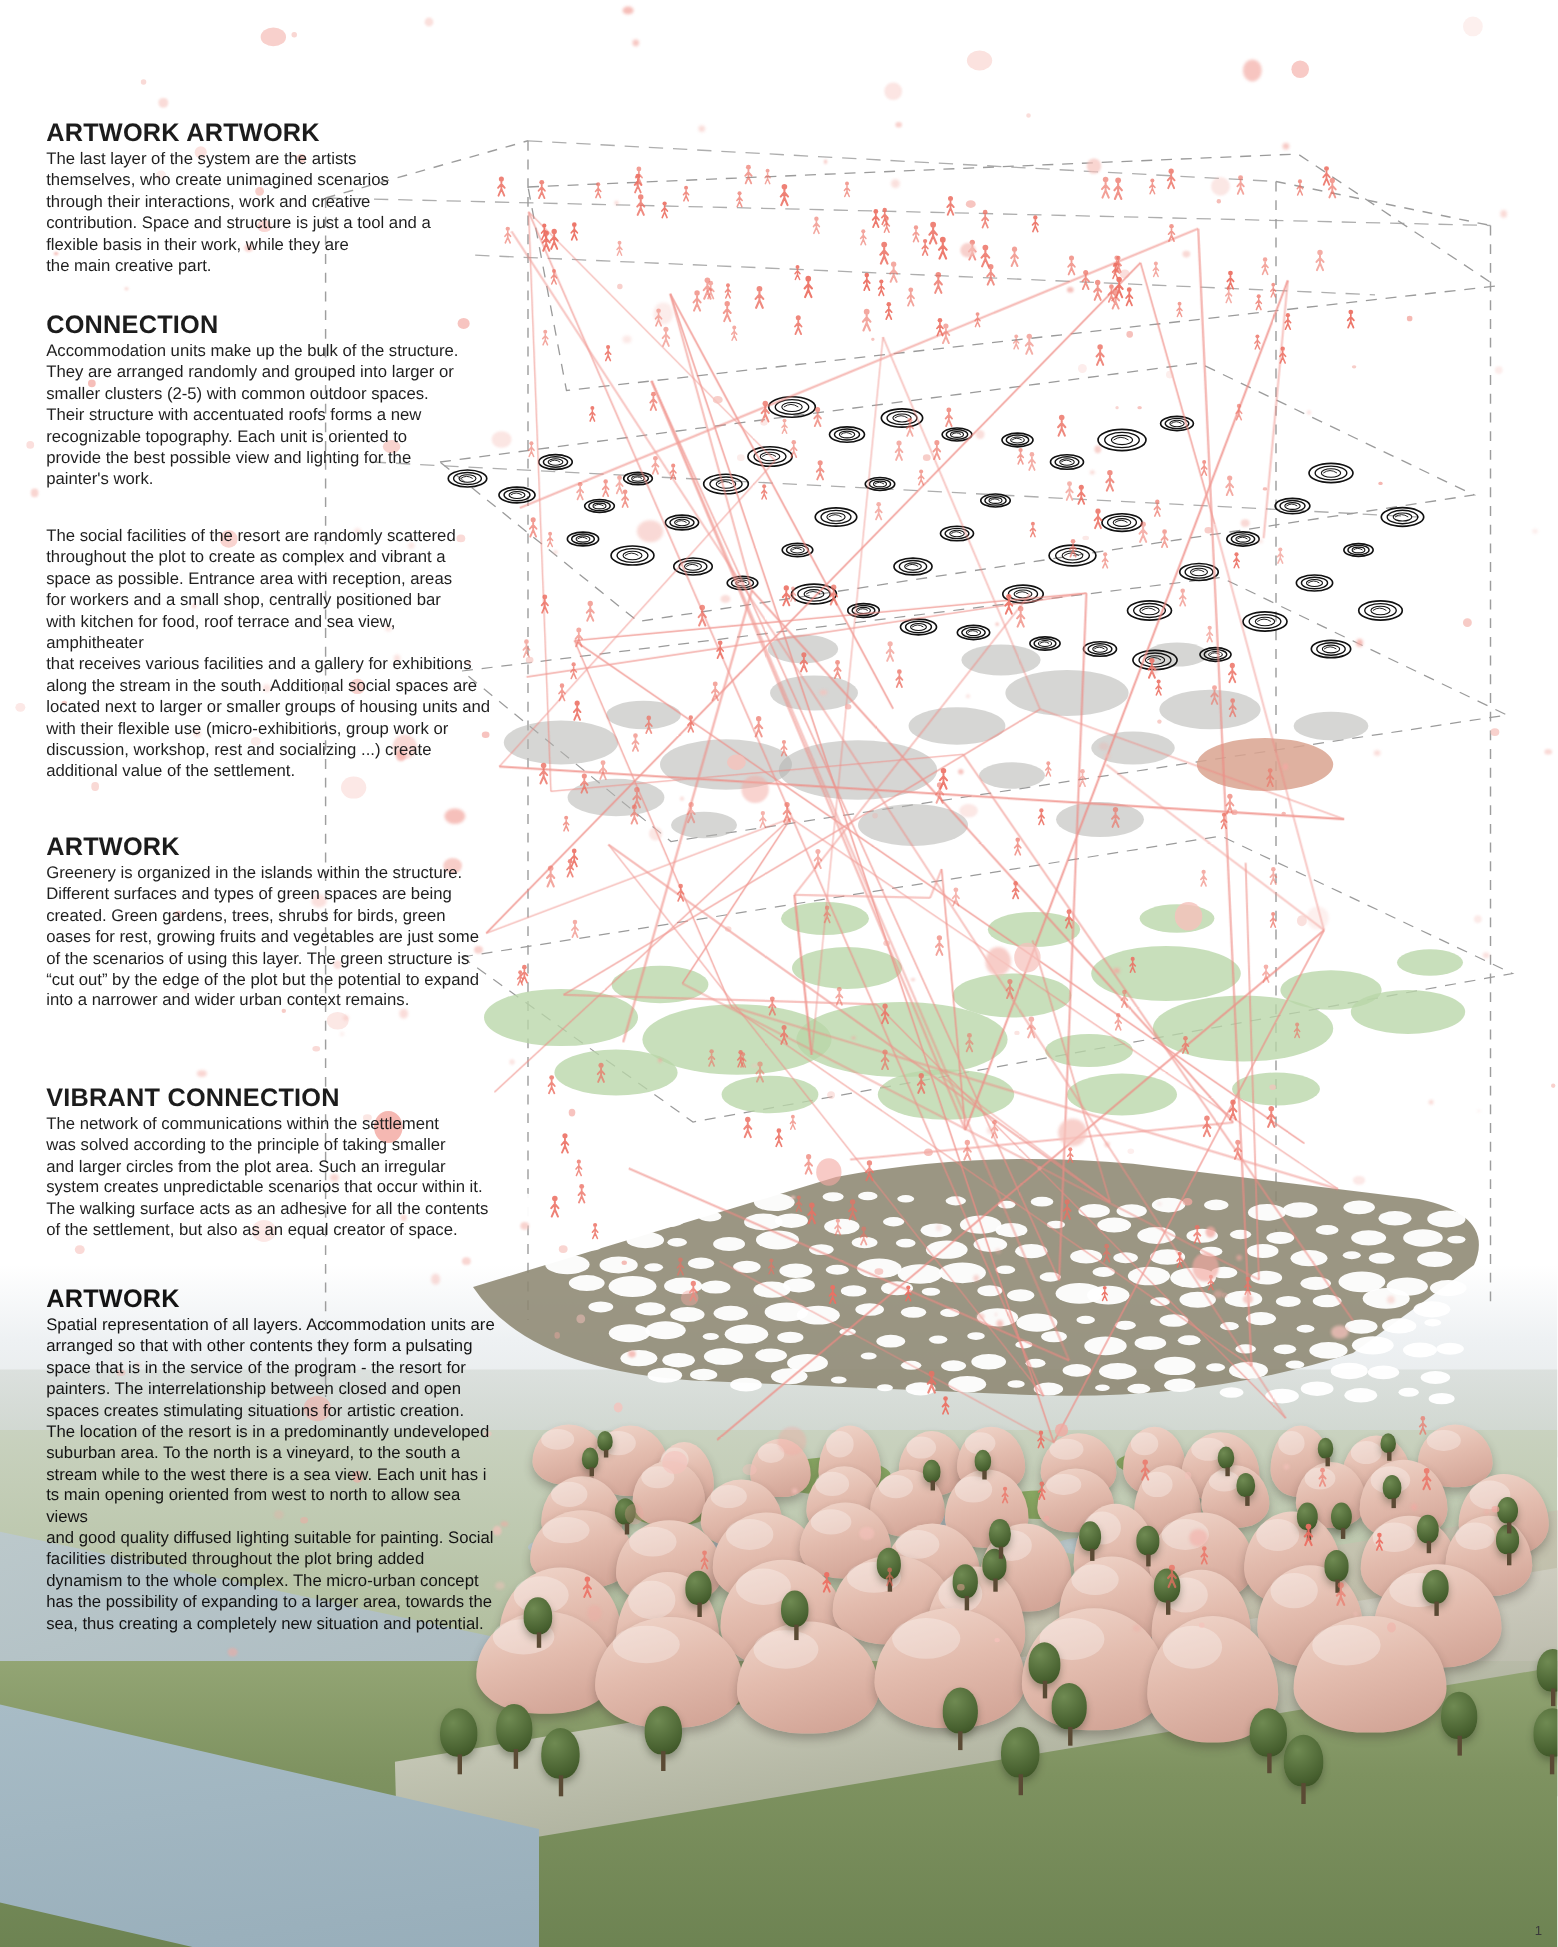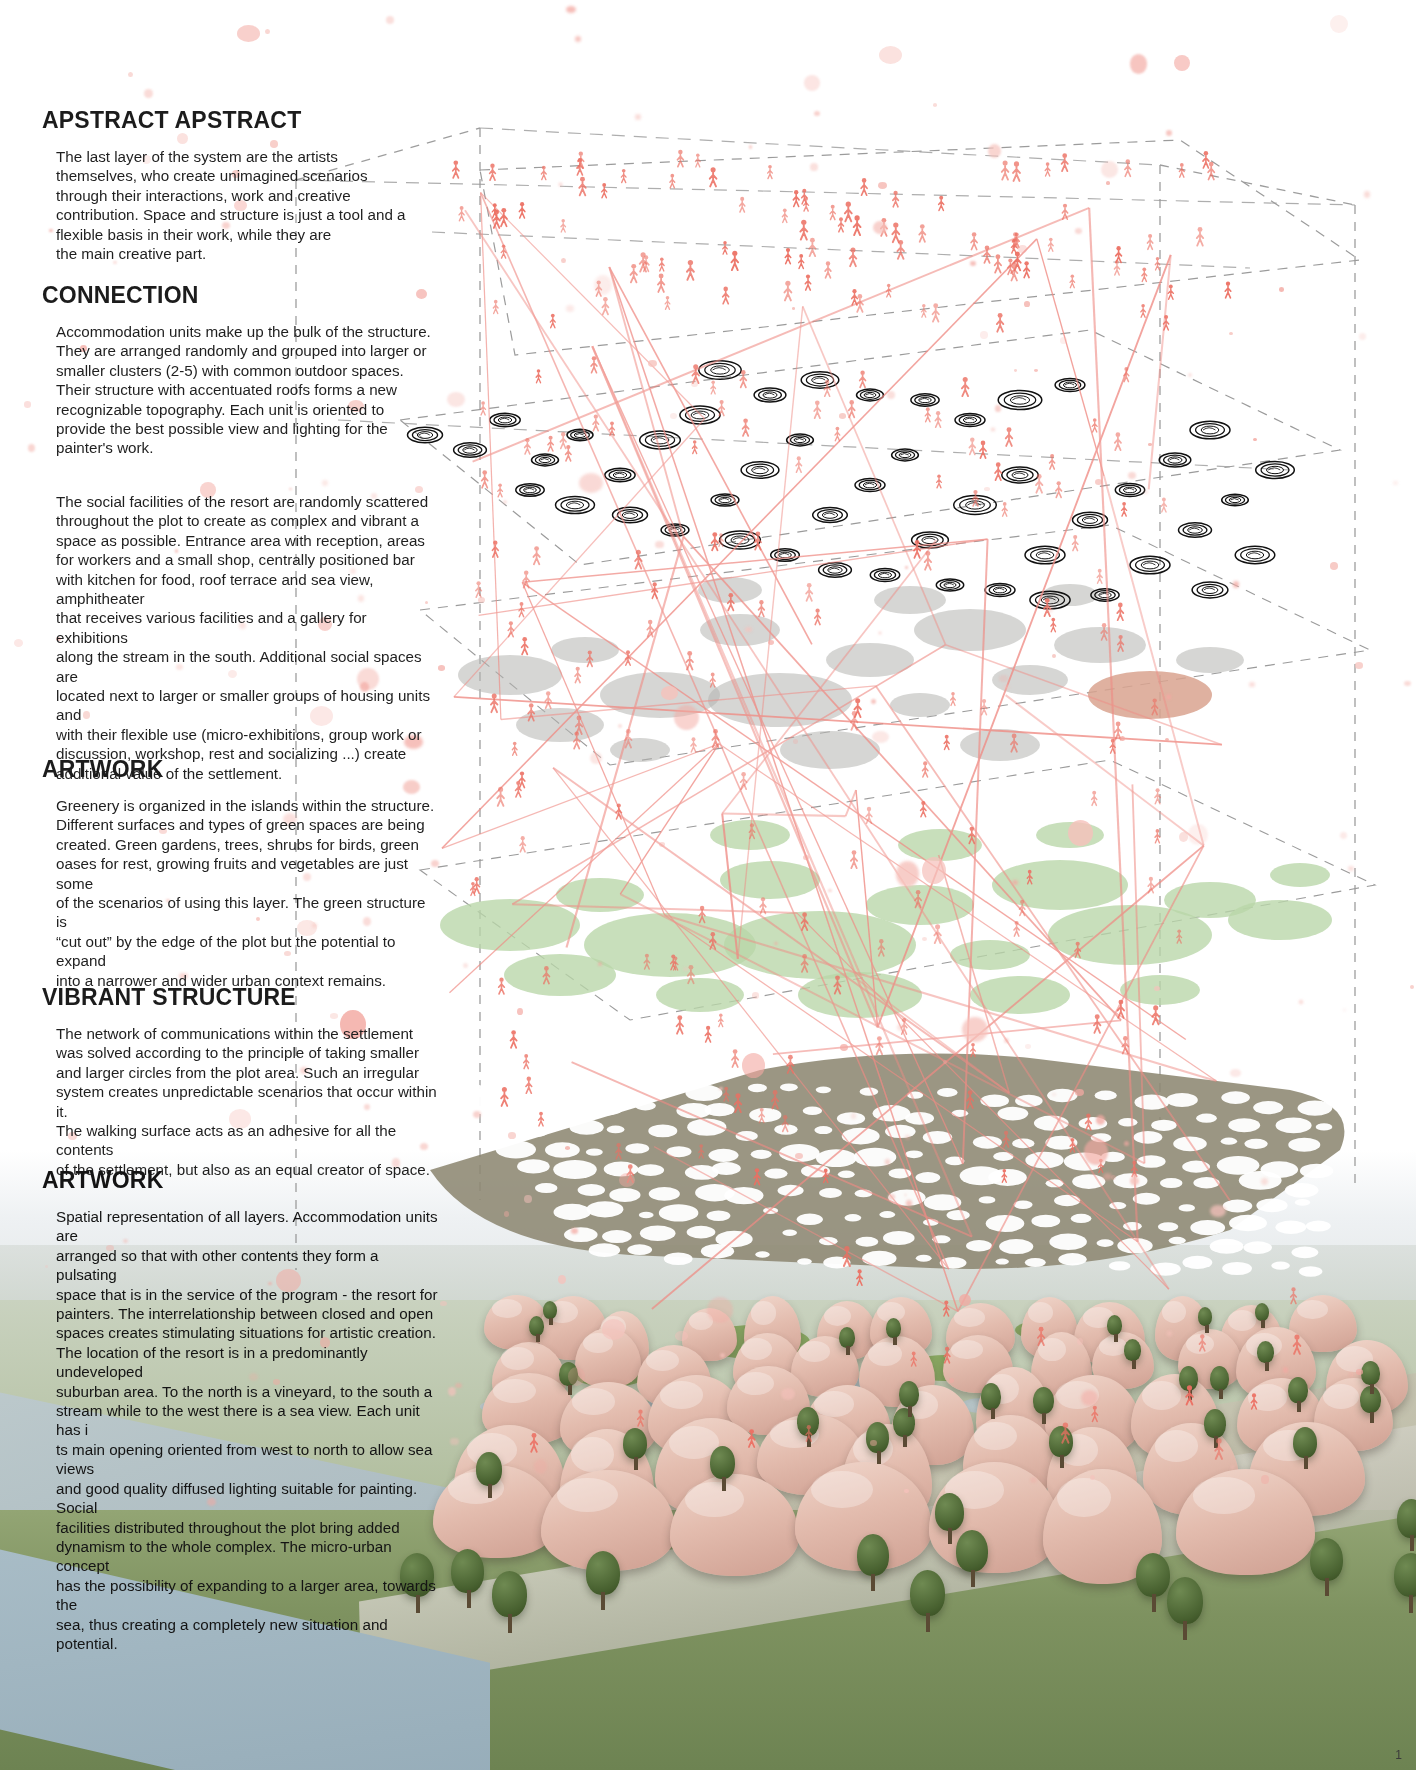--- a/index.html
+++ b/index.html
@@ -51,21 +51,21 @@
   .plane svg{display:block;overflow:visible;}
 
   
   .textcol{position:absolute;left:42px;top:0;width:420px;z-index:40;}
   .sec{position:absolute;width:410px;}
   .sec h2{
     margin:0 0 2px 0;font-size:23px;line-height:25px;font-weight:bold;
     letter-spacing:.2px;color:#1c1c1c;font-family:"Liberation Sans", sans-serif;
   }
   .sec p{
-    margin:14px;font-size:15.2px;line-height:19.4px;color:#1f1f1f;
+    margin:0;font-size:15.2px;line-height:19.4px;color:#1f1f1f;
     font-family:"Liberation Sans", sans-serif;white-space:pre-line;
   }
   .sec.over p, .sec.over h2{color:#141414;}
 
   .pagenum{position:absolute;right:14px;bottom:8px;font-size:12px;color:#3a3a3a;z-index:60;}
 
   
   .speck{position:absolute;border-radius:50%;pointer-events:none;}
 
   .people-layer{position:absolute;left:0;top:0;width:1416px;height:1770px;pointer-events:none;z-index:25;}
@@ -2097,21 +2097,21 @@
       <div class="speck" style="left: 1230px; top: 1069px; width: 10.6px; height: 7.6px; background: rgb(243, 169, 162); opacity: 0.26; filter: blur(1.1px);"></div>
       <div class="speck" style="left: 1349px; top: 1372px; width: 4.5px; height: 4.7px; background: rgb(243, 169, 162); opacity: 0.32; filter: blur(1.2px);"></div>
       <div class="speck" style="left: 691px; top: 380px; width: 6.5px; height: 7.1px; background: rgb(246, 194, 188); opacity: 0.37; filter: blur(0.7px);"></div>
       <div class="speck" style="left: 675px; top: 1331px; width: 12.5px; height: 9.6px; background: rgb(246, 194, 188); opacity: 0.42; filter: blur(0.7px);"></div>
       <div class="speck" style="left: 284px; top: 951px; width: 6.6px; height: 5.3px; background: rgb(246, 194, 188); opacity: 0.6; filter: blur(0.1px);"></div>
     </div>
 
   <div class="textcol">
 
     <div class="sec" style="top:108px">
-      <h2>APSTRACT APSTRACT</h2>
+      <h2>ARTWORK ARTWORK</h2>
       <p>The last layer of the system are the artists
 themselves, who create unimagined scenarios
 through their interactions, work and creative
 contribution. Space and structure is just a tool and a
 flexible basis in their work, while they are
 the main creative part.</p>
     </div>
 
     <div class="sec" style="top:283px">
       <h2>CONNECTION</h2>
@@ -2143,21 +2143,21 @@
       <p>Greenery is organized in the islands within the structure.
 Different surfaces and types of green spaces are being
 created. Green gardens, trees, shrubs for birds, green
 oases for rest, growing fruits and vegetables are just some
 of the scenarios of using this layer. The green structure is
 “cut out” by the edge of the plot but the potential to expand
 into a narrower and wider urban context remains.</p>
     </div>
 
     <div class="sec" style="top:985px">
-      <h2>VIBRANT STRUCTURE</h2>
+      <h2>VIBRANT CONNECTION</h2>
       <p>The network of communications within the settlement
 was solved according to the principle of taking smaller
 and larger circles from the plot area. Such an irregular
 system creates unpredictable scenarios that occur within it.
 The walking surface acts as an adhesive for all the contents
 of the settlement, but also as an equal creator of space.</p>
     </div>
 
     <div class="sec over" style="top:1168px">
       <h2>ARTWORK</h2>

